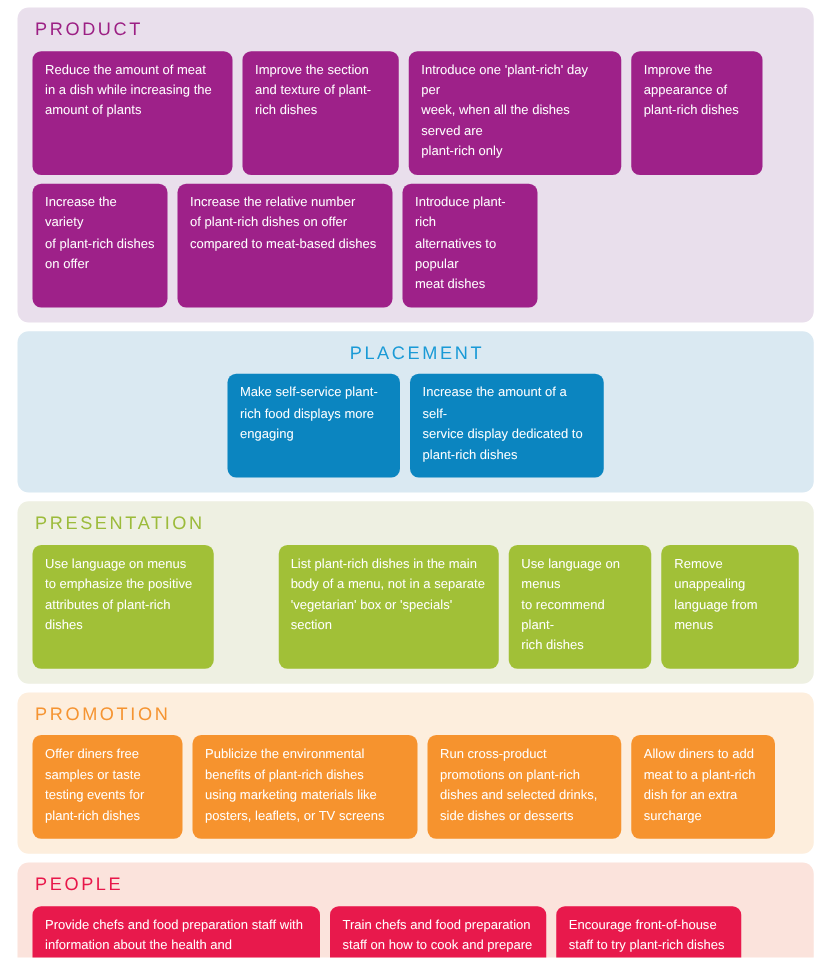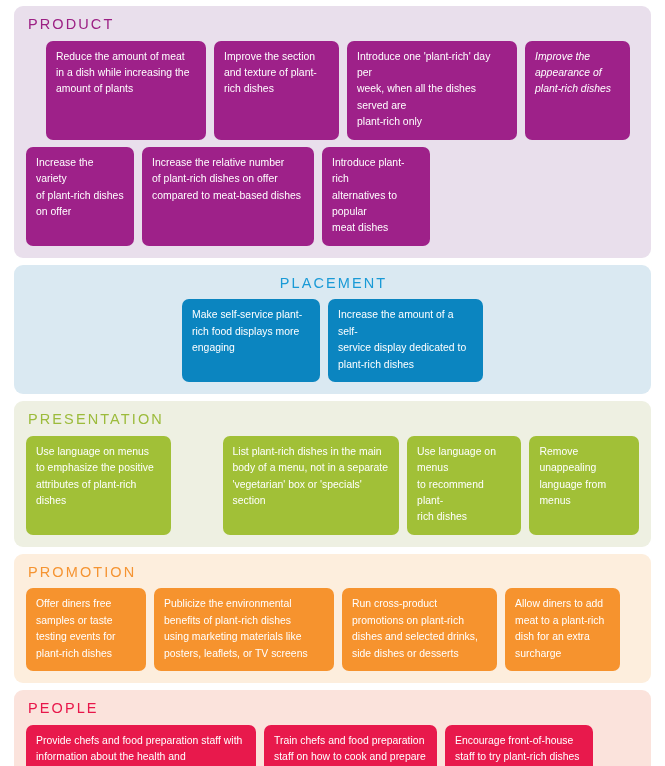--- a/index.html
+++ b/index.html
@@ -79,24 +79,24 @@
   .sec-promotion { background: #fdeedd; }
   .sec-promotion .section-title { color: #f59432; }
   .sec-promotion .card { background: #f6932e; }
 
   
   .sec-people { background: #fbe3dc; }
   .sec-people .section-title { color: #e8174a; }
   .sec-people .card { background: #e8194c; }
 
   
-  .w-a { width: 160px; margin-left: 20px; }
+  .w-a { width: 160px; }
   .w-b { width: 125px; }
   .w-c { width: 170px; }
-  .w-d { width: 105px; font-style: italic; }
+  .w-d { width: 105px; }
   .w-e { width: 138px; }
   .w-f { width: 172px; }
   .w-g { width: 108px; }
   .w-h { width: 152px; }
   .w-j { width: 186px; margin-left: 44px; }
   .w-k { width: 120px; }
   .w-l { width: 115px; }
   .w-m { width: 180px; }
   .w-n { width: 115px; }
   .w-o { width: 155px; }

